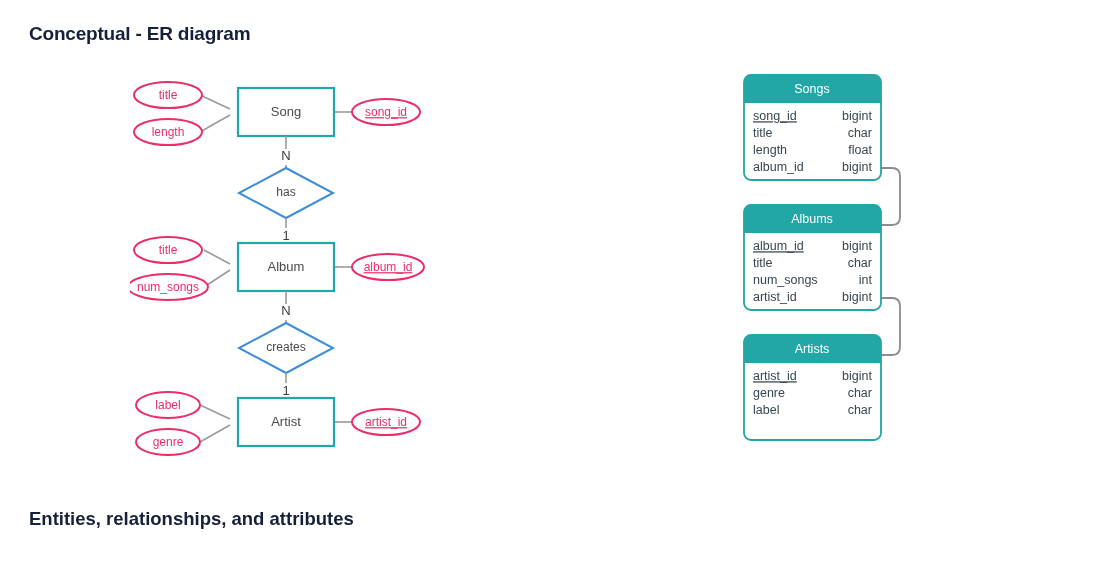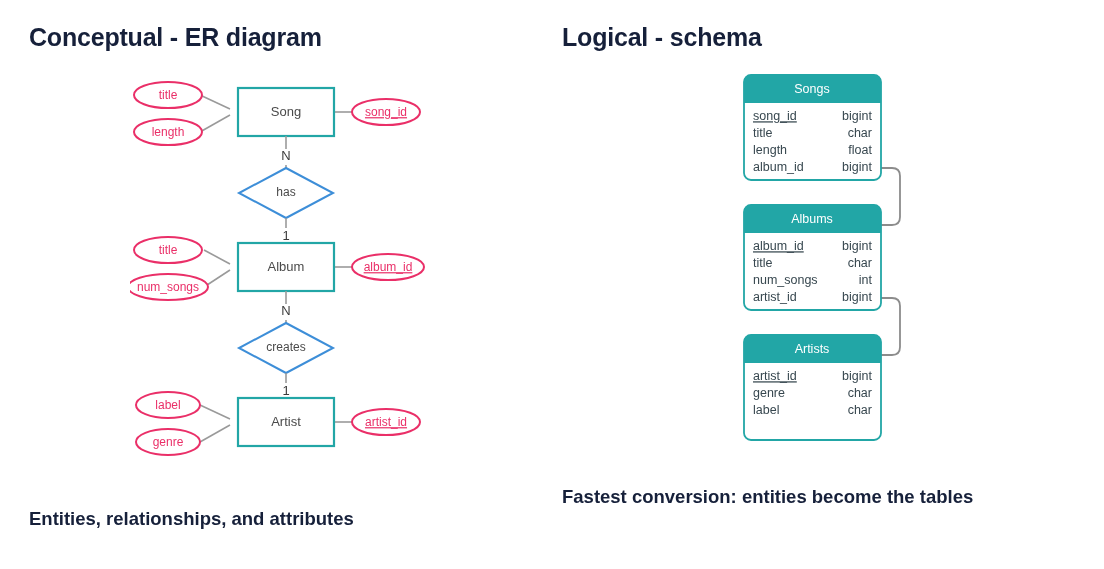--- a/index.html
+++ b/index.html
@@ -9,21 +9,21 @@
     width: 1104px; height: 569px;
     background: #ffffff;
     font-family: "Liberation Sans", sans-serif;
     overflow: hidden;
   }
   .page { position: relative; width: 1104px; height: 569px; background: #ffffff; }
 
   
   .panel-title {
     position: absolute;
-    font-size: 25px;
+    font-size: 19px;
     font-weight: bold;
     color: #16203a;
     letter-spacing: -0.2px;
     white-space: nowrap;
   }
   #title-left  { left: 29px;  top: 23px; }
   #title-right { left: 562px; top: 23px; }
 
   
   .caption {
@@ -126,21 +126,20 @@
   }
   .tbl-link { stroke: #8c8c8c; stroke-width: 1.8; fill: none; }
 </style>
 </head>
 <body>
 
 <div class="page">
 
   <div class="panel-title" id="title-left">Conceptual - ER diagram</div>
 
-  <div class="panel-title" id="title-right">Logical - schema</div>
 
   <svg id="er-canvas" width="330" height="400" viewBox="0 0 330 400">
 
     <g>
       <path class="er-connector" d="M 70 33 L 100 47"></path>
       <path class="er-connector" d="M 70 70 L 100 53"></path>
       <path class="er-connector" d="M 205 50 L 222 50"></path>
 
       <rect class="er-entity-box" x="108" y="26" width="96" height="48"></rect>
       <text class="er-entity-label" x="156" y="51">Song</text>
@@ -262,15 +261,14 @@
       <text class="tbl-type" x="152" y="315">bigint</text>
       <text class="tbl-field" x="33" y="332">genre</text>
       <text class="tbl-type" x="152" y="332">char</text>
       <text class="tbl-field" x="33" y="349">label</text>
       <text class="tbl-type" x="152" y="349">char</text>
     </g>
   </svg>
 
   <div class="caption" id="caption-left">Entities, relationships, and attributes</div>
 
-  <div class="caption" id="caption-right">Fastest conversion: entities become the tables</div>
 
 </div>
 
 </body></html>

